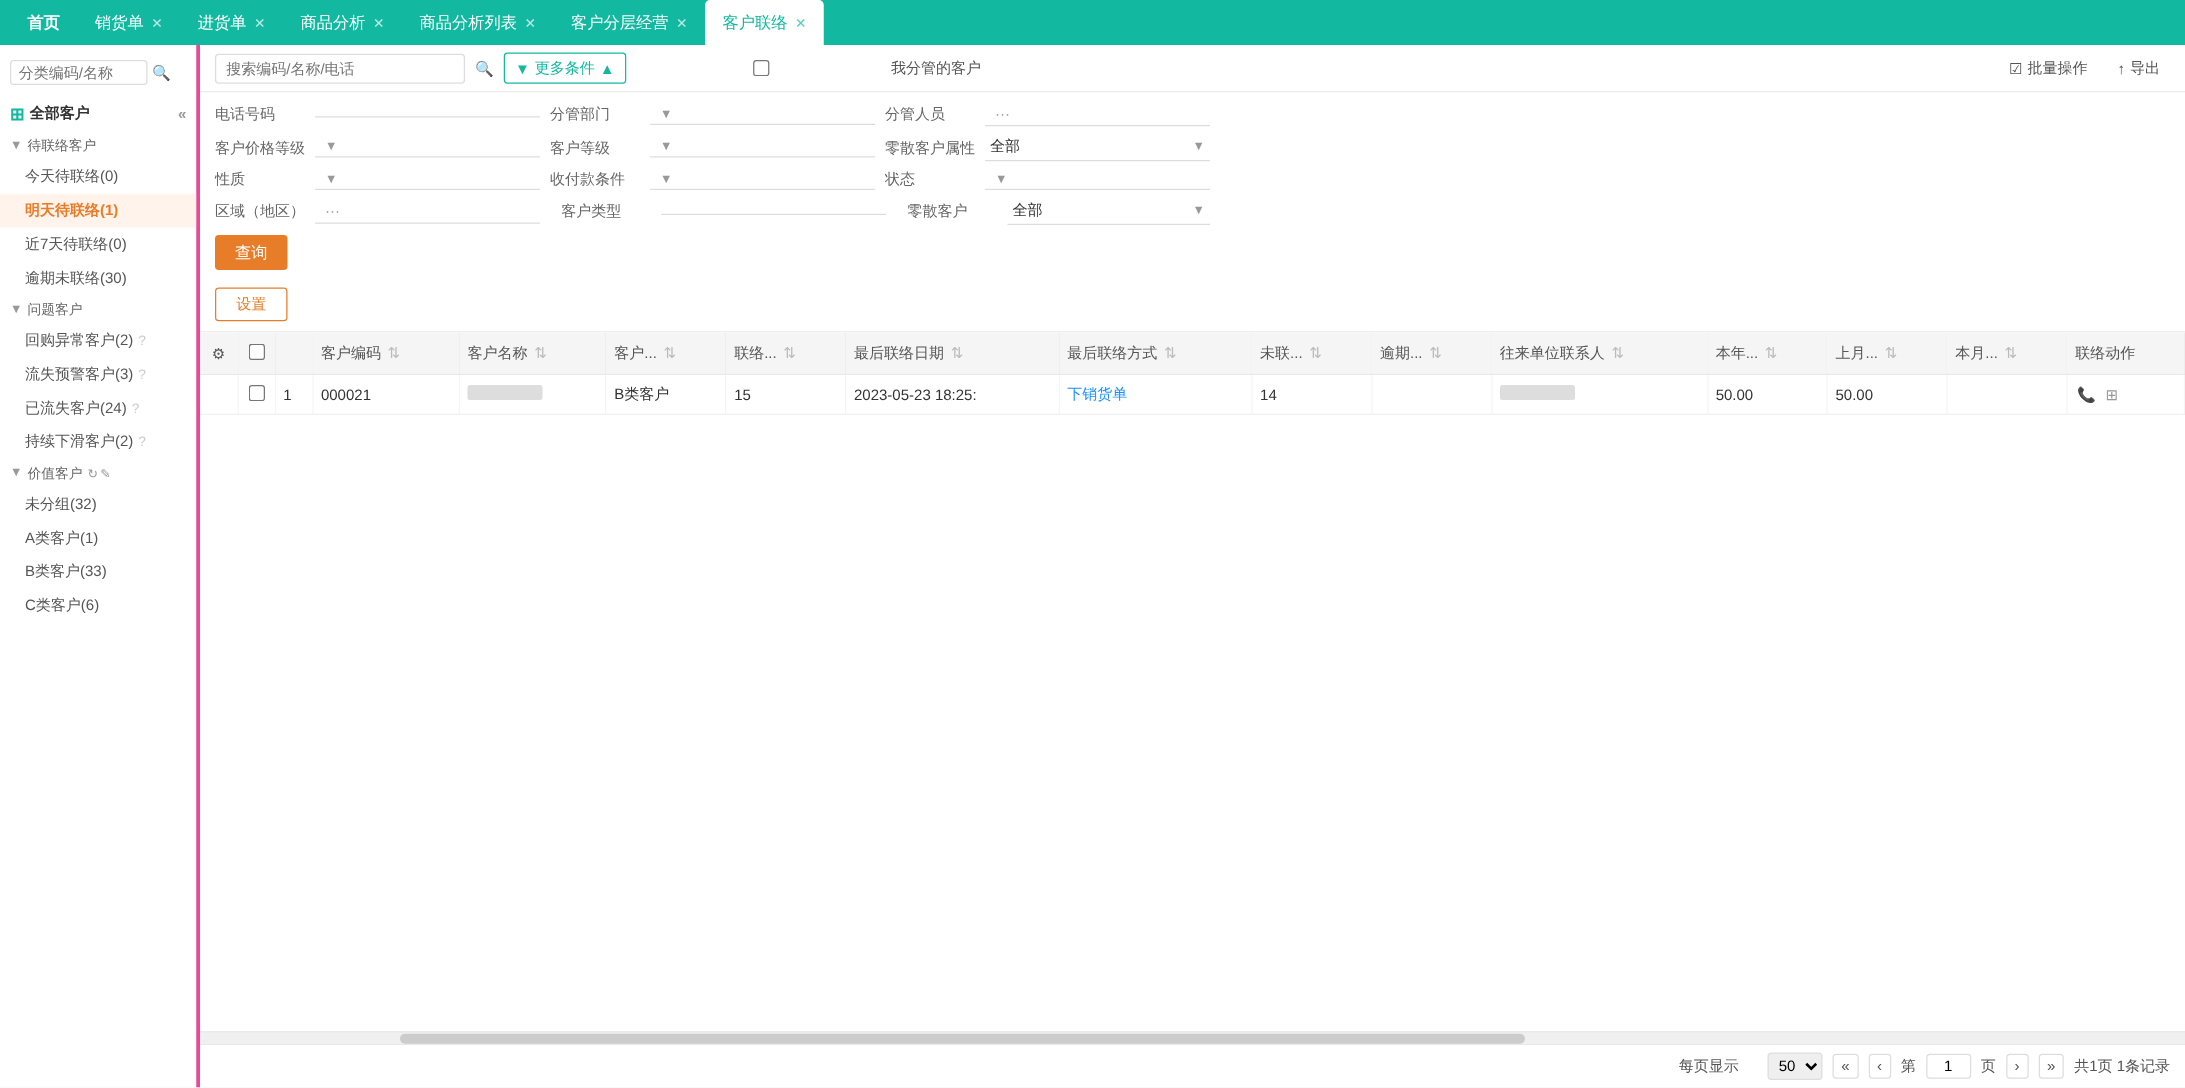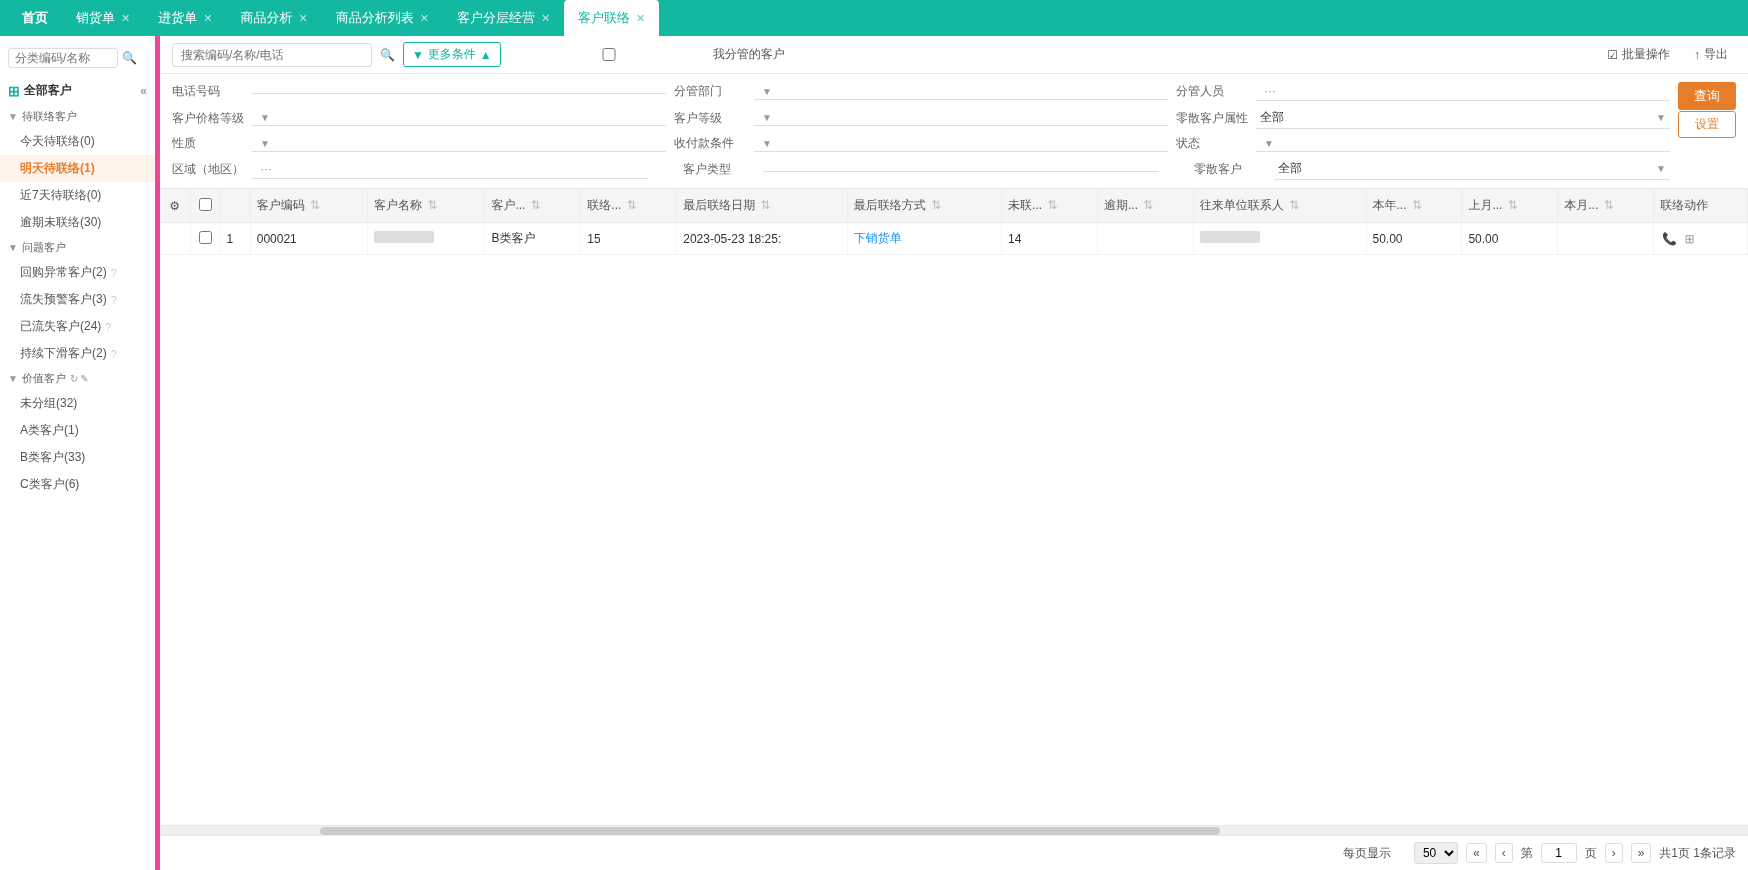--- a/index.html
+++ b/index.html
@@ -20,21 +20,21 @@
     }
     .top-nav-item .close-btn {
       margin-left: 6px; font-size: 11px; opacity: 0.7; cursor: pointer;
     }
 
     
     .main-layout { display: flex; height: calc(100vh - 36px); }
 
     
     .sidebar {
-      width: 160px; background: #fff; border-right: 5px solid #ec4899;
+      width: 160px; background: #fff; border-right: 3px solid #ec4899;
       overflow-y: auto; flex-shrink: 0; padding: 8px 0;
     }
     .sidebar-search {
       display: flex; align-items: center; padding: 4px 8px; margin-bottom: 4px;
     }
     .sidebar-search input {
       border: 1px solid #ddd; border-radius: 3px; padding: 2px 6px;
       font-size: 12px; width: 110px; outline: none;
     }
     .sidebar-search .search-icon { color: #999; margin-left: 4px; cursor: pointer; }
@@ -101,21 +101,21 @@
     .filter-input .arrow { color: #999; font-size: 10px; margin-left: 4px; }
     .filter-input .dots { color: #999; font-size: 12px; margin-left: 4px; }
     .query-btn {
       background: #e87d29; color: #fff; border: none; border-radius: 3px;
       padding: 5px 16px; cursor: pointer; font-size: 13px; white-space: nowrap;
     }
     .setting-btn {
       background: #fff; color: #e87d29; border: 1px solid #e87d29; border-radius: 3px;
       padding: 4px 14px; cursor: pointer; font-size: 12px; white-space: nowrap;
     }
-    .filter-actions { display: flex; flex-direction: column; gap: 1px; }
+    .filter-actions { display: flex; flex-direction: column; gap: 14px; }
 
     
     .table-container { flex: 1; overflow: auto; background: #fff; margin: 0; }
     table { width: 100%; border-collapse: collapse; font-size: 12px; }
     thead tr { background: #f5f5f5; }
     th {
       padding: 8px 6px; text-align: left; font-weight: normal; color: #555;
       border-bottom: 1px solid #e8e8e8; white-space: nowrap;
       border-right: 1px solid #eee; position: sticky; top: 0; background: #f5f5f5;
     }
@@ -278,21 +278,21 @@
           <span>批量操作</span>
         </div>
         <div class="action-btn">
           <span>↑</span>
           <span>导出</span>
         </div>
       </div>
     </div>
 
     <div class="advanced-filter">
-      <div style="display:flex; gap:8px; align-items:flex-start;">
+      <div style="display:flex; gap:8px; align-items:flex-start;flex-direction:column;">
         <div style="flex:1;">
 
           <div class="filter-row">
             <div class="filter-field">
               <span class="filter-label">电话号码</span>
               <div class="filter-input" style="min-width:180px;"></div>
             </div>
             <div class="filter-field">
               <span class="filter-label">分管部门</span>
               <div class="filter-input" style="min-width:180px;">

